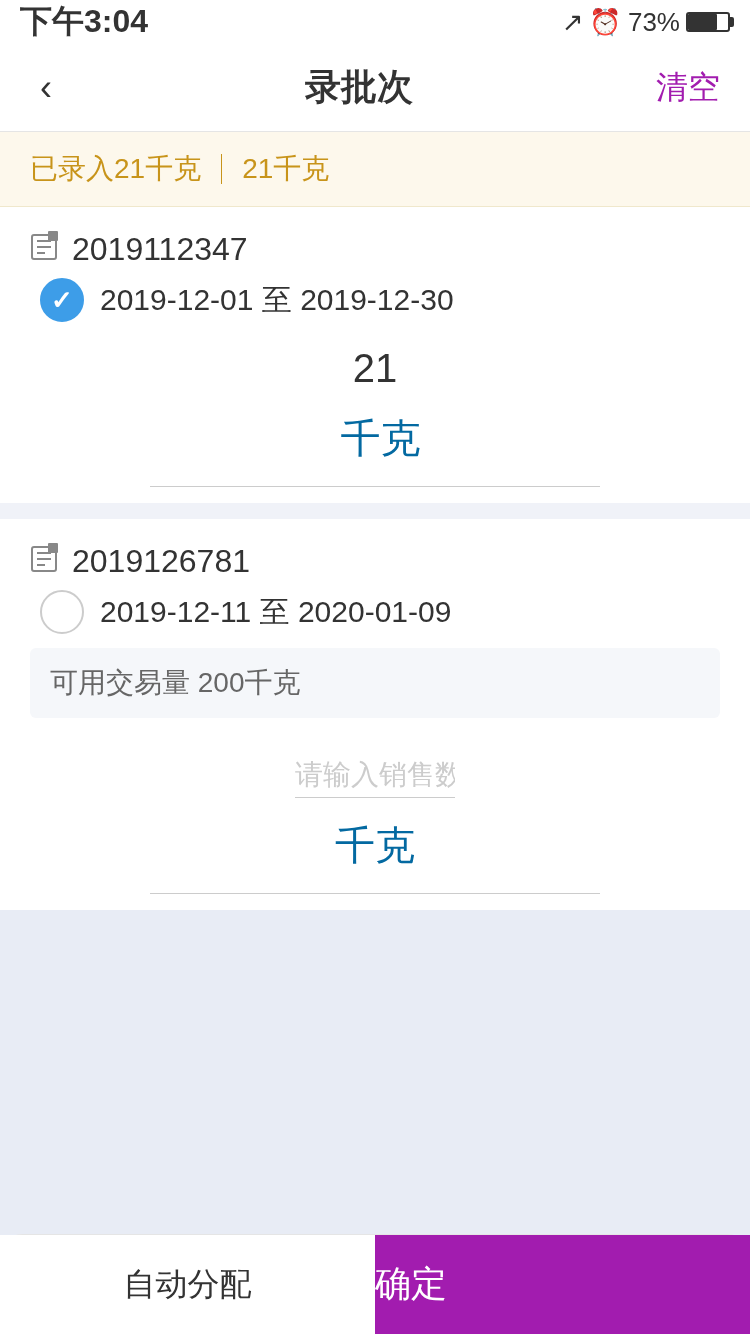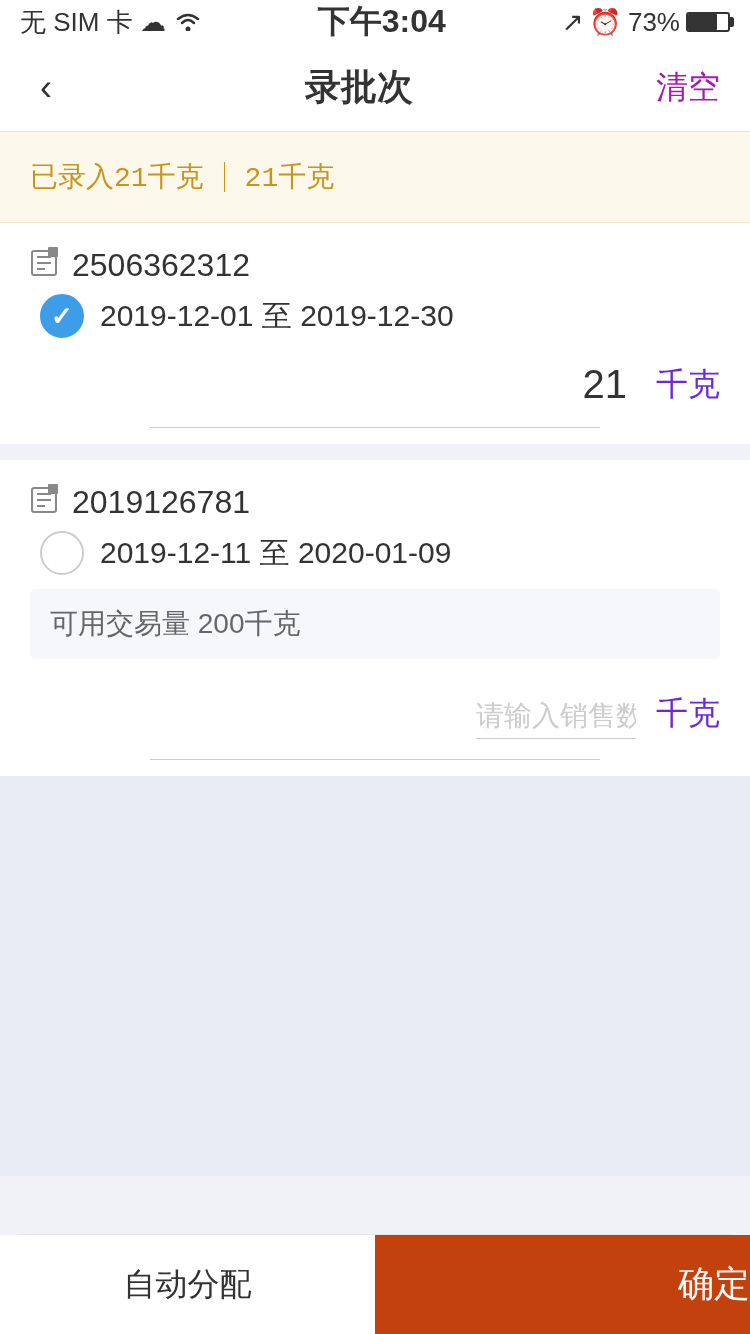--- a/index.html
+++ b/index.html
@@ -91,26 +91,25 @@
     .nav-clear {
       font-size: 32px;
       color: #a21caf;
       cursor: pointer;
     }
 
     
     .info-bar {
       width: 750px;
       background: #fdf8ec;
-      padding: 26px 30px;
+      padding: 18px 30px;
       display: flex;
       align-items: center;
       gap: 0;
       border-bottom: 1px solid #f0e8cc;
-      font-family: Liberation Mono, monospace;
     }
     .info-bar-text {
       font-size: 28px;
       color: #c8941a;
     }
     .info-bar-divider {
       width: 1px;
       height: 30px;
       background: #c8941a;
       margin: 0 20px;
@@ -181,39 +180,40 @@
     }
 
     
     .quantity-row {
       display: flex;
       align-items: center;
       justify-content: flex-end;
       padding: 10px 30px 20px 30px;
       background: #fff;
       gap: 20px;
+      flex-direction: column;
     }
     .quantity-input {
       border: none;
       border-bottom: 1px solid #ccc;
       font-size: 40px;
       color: #333;
       text-align: right;
       width: 160px;
       outline: none;
       padding-bottom: 4px;
       background: transparent;
     }
     .quantity-input::placeholder {
       color: #ccc;
       font-size: 28px;
     }
     .quantity-unit {
-      font-size: 32px;
-      color: #6d28d9;
+      font-size: 40px;
+      color: #0369a1;
     }
     .quantity-value {
       font-size: 40px;
       color: #333;
     }
 
     
     .section-sep {
       width: 750px;
       height: 16px;
@@ -246,24 +246,24 @@
       justify-content: center;
       font-size: 32px;
       color: #333;
       cursor: pointer;
       background: #fff;
     }
     .footer-confirm {
       flex: 1;
       display: flex;
       align-items: center;
-      justify-content: flex-end;
+      justify-content: flex-start;
       font-size: 36px;
       color: #fff;
-      background: #c2410c;
+      background: #a21caf;
       cursor: pointer;
     }
 
     .page-wrapper {
       display: flex;
       flex-direction: column;
       min-height: 1334px;
     }
     .content-area {
       flex: 1;
@@ -278,31 +278,20 @@
       margin: 0 auto;
       display: block;
     }
   </style>
 </head>
 <body>
 
 <div class="page-wrapper">
 
   <div class="status-bar">
-    <div class="status-left">
-      <span>无 SIM 卡 ☁</span>
-      <span>
-        <svg width="28" height="20" viewBox="0 0 28 20">
-          <path d="M14 16 Q14 16 14 16" fill="#333"></path>
-          <path d="M8 12 Q14 6 20 12" stroke="#333" stroke-width="2.5" fill="none" stroke-linecap="round"></path>
-          <path d="M4 8 Q14 0 24 8" stroke="#333" stroke-width="2.5" fill="none" stroke-linecap="round"></path>
-          <circle cx="14" cy="18" r="2.5" fill="#333"></circle>
-        </svg>
-      </span>
-    </div>
     <div class="status-center">下午3:04</div>
     <div class="status-right">
       <span>↗</span>
       <span>⏰</span>
       <span>73%</span>
       <div class="battery">
         <div class="battery-fill"></div>
       </div>
     </div>
   </div>
@@ -325,21 +314,21 @@
       <div class="batch-header">
         <span class="batch-icon">
           <svg width="32" height="30" viewBox="0 0 32 30">
             <rect x="2" y="4" width="24" height="24" rx="2" stroke="#888" stroke-width="2" fill="none"></rect>
             <line x1="7" y1="10" x2="21" y2="10" stroke="#888" stroke-width="2"></line>
             <line x1="7" y1="16" x2="21" y2="16" stroke="#888" stroke-width="2"></line>
             <line x1="7" y1="22" x2="15" y2="22" stroke="#888" stroke-width="2"></line>
             <rect x="18" y="0" width="10" height="10" rx="1" fill="#888"></rect>
           </svg>
         </span>
-        <span class="batch-number">2506362312</span>
+        <span class="batch-number">2019112347</span>
       </div>
       <div class="batch-date-row">
         <div class="radio-circle checked"></div>
         <span class="batch-date">2019-12-01 至 2019-12-30</span>
       </div>
       <div class="quantity-row">
         <span class="quantity-value">21</span>
         <span class="quantity-unit">&nbsp;千克</span>
       </div>
       <span class="qty-divider"></span>

